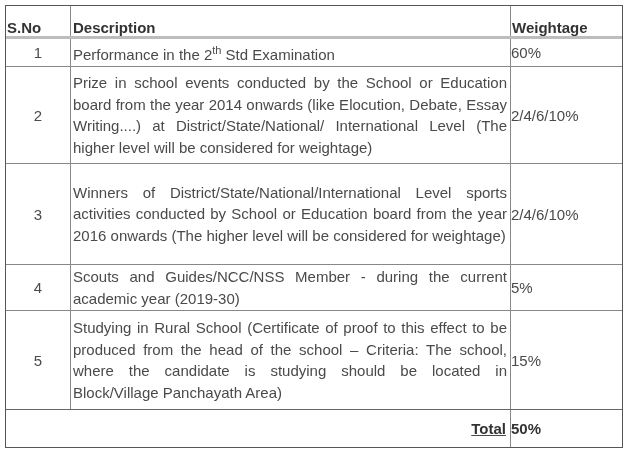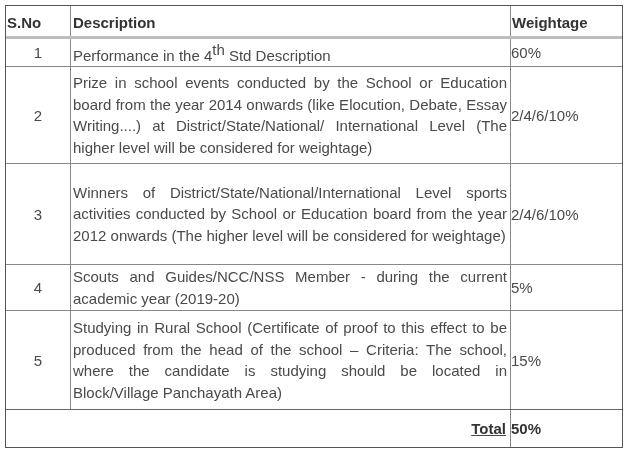--- a/index.html
+++ b/index.html
@@ -6,30 +6,30 @@
   body { width: 640px; height: 457px; position: relative; overflow: hidden;
          font-family: "Liberation Sans", sans-serif; color: #4a4a4a; }
   .tbl { position: absolute; left: 5px; top: 5px; width: 618px; height: 443px;
          border: 1px solid #555; box-sizing: border-box; }
   .row { position: absolute; left: 0; width: 616px; box-sizing: border-box; }
   .cell { position: absolute; top: 0; bottom: 0; box-sizing: border-box;
           display: flex; align-items: center; }
   .c1 { left: 0; width: 65px; justify-content: center; border-right: 1px solid #888; }
   .c2 { left: 65px; width: 440px; padding: 0 3px 0 2px; border-right: 1px solid #888; }
   .c3 { left: 505px; width: 111px; }
-  .hdr .cell { align-items: center; padding-top: 3px; }
+  .hdr .cell { align-items: flex-end; padding-top: 3px; }
   .hdr .c1 { justify-content: flex-start; padding-left: 1px; }
   .hdr .c3 { justify-content: flex-start; padding-left: 1px; }
   .hdr span { font-weight: bold; font-size: 15px; color: #333; }
   .sep-thick { position: absolute; left: 0; width: 616px; height: 3px; background: #bdbdbd; }
   .sep { position: absolute; left: 0; width: 616px; height: 1px; background: #888; }
   .desc { font-size: 15px; line-height: 21.5px; text-align: justify; text-align-last: left; width: 100%; }
   .num { font-size: 15px; }
   .val { font-size: 15px; }
-  sup { font-size: 15px; }
+  sup { font-size: 11px; }
   .total .c2 { justify-content: flex-end; padding-right: 4px; }
   .total span { font-weight: bold; font-size: 15px; color: #333; }
 </style>
 </head>
 <body>
 
 <div class="tbl">
 
   <div class="row hdr" style="top:0; height:30px;">
     <div class="cell c1">
@@ -42,21 +42,21 @@
       <span>Weightage</span>
     </div>
   </div>
   <div class="sep-thick" style="top:30px;"></div>
 
   <div class="row" style="top:33px; height:27px;">
     <div class="cell c1">
       <span class="num">1</span>
     </div>
     <div class="cell c2">
-      <span class="desc"><span>Performance in the 4</span><sup>th</sup><span> Std Description</span></span>
+      <span class="desc"><span>Performance in the 2</span><sup>th</sup><span> Std Examination</span></span>
     </div>
     <div class="cell c3">
       <span class="val">60%</span>
     </div>
   </div>
   <div class="sep" style="top:60px;"></div>
 
   <div class="row" style="top:61px; height:96px;">
     <div class="cell c1">
       <span class="num">2</span>
@@ -68,34 +68,34 @@
       <span class="val">2/4/6/10%</span>
     </div>
   </div>
   <div class="sep" style="top:157px;"></div>
 
   <div class="row" style="top:158px; height:100px;">
     <div class="cell c1">
       <span class="num">3</span>
     </div>
     <div class="cell c2">
-      <span class="desc">Winners of  District/State/National/International Level sports activities conducted by School or Education board from the year 2012 onwards (The higher level will be considered for weightage)</span>
+      <span class="desc">Winners of  District/State/National/International Level sports activities conducted by School or Education board from the year 2016 onwards (The higher level will be considered for weightage)</span>
     </div>
     <div class="cell c3">
       <span class="val">2/4/6/10%</span>
     </div>
   </div>
   <div class="sep" style="top:258px;"></div>
 
   <div class="row" style="top:259px; height:45px;">
     <div class="cell c1">
       <span class="num">4</span>
     </div>
     <div class="cell c2">
-      <span class="desc">Scouts and Guides/NCC/NSS Member - during the current academic year (2019-20)</span>
+      <span class="desc">Scouts and Guides/NCC/NSS Member - during the current academic year (2019-30)</span>
     </div>
     <div class="cell c3">
       <span class="val">5%</span>
     </div>
   </div>
   <div class="sep" style="top:304px;"></div>
 
   <div class="row" style="top:305px; height:98px;">
     <div class="cell c1">
       <span class="num">5</span>

